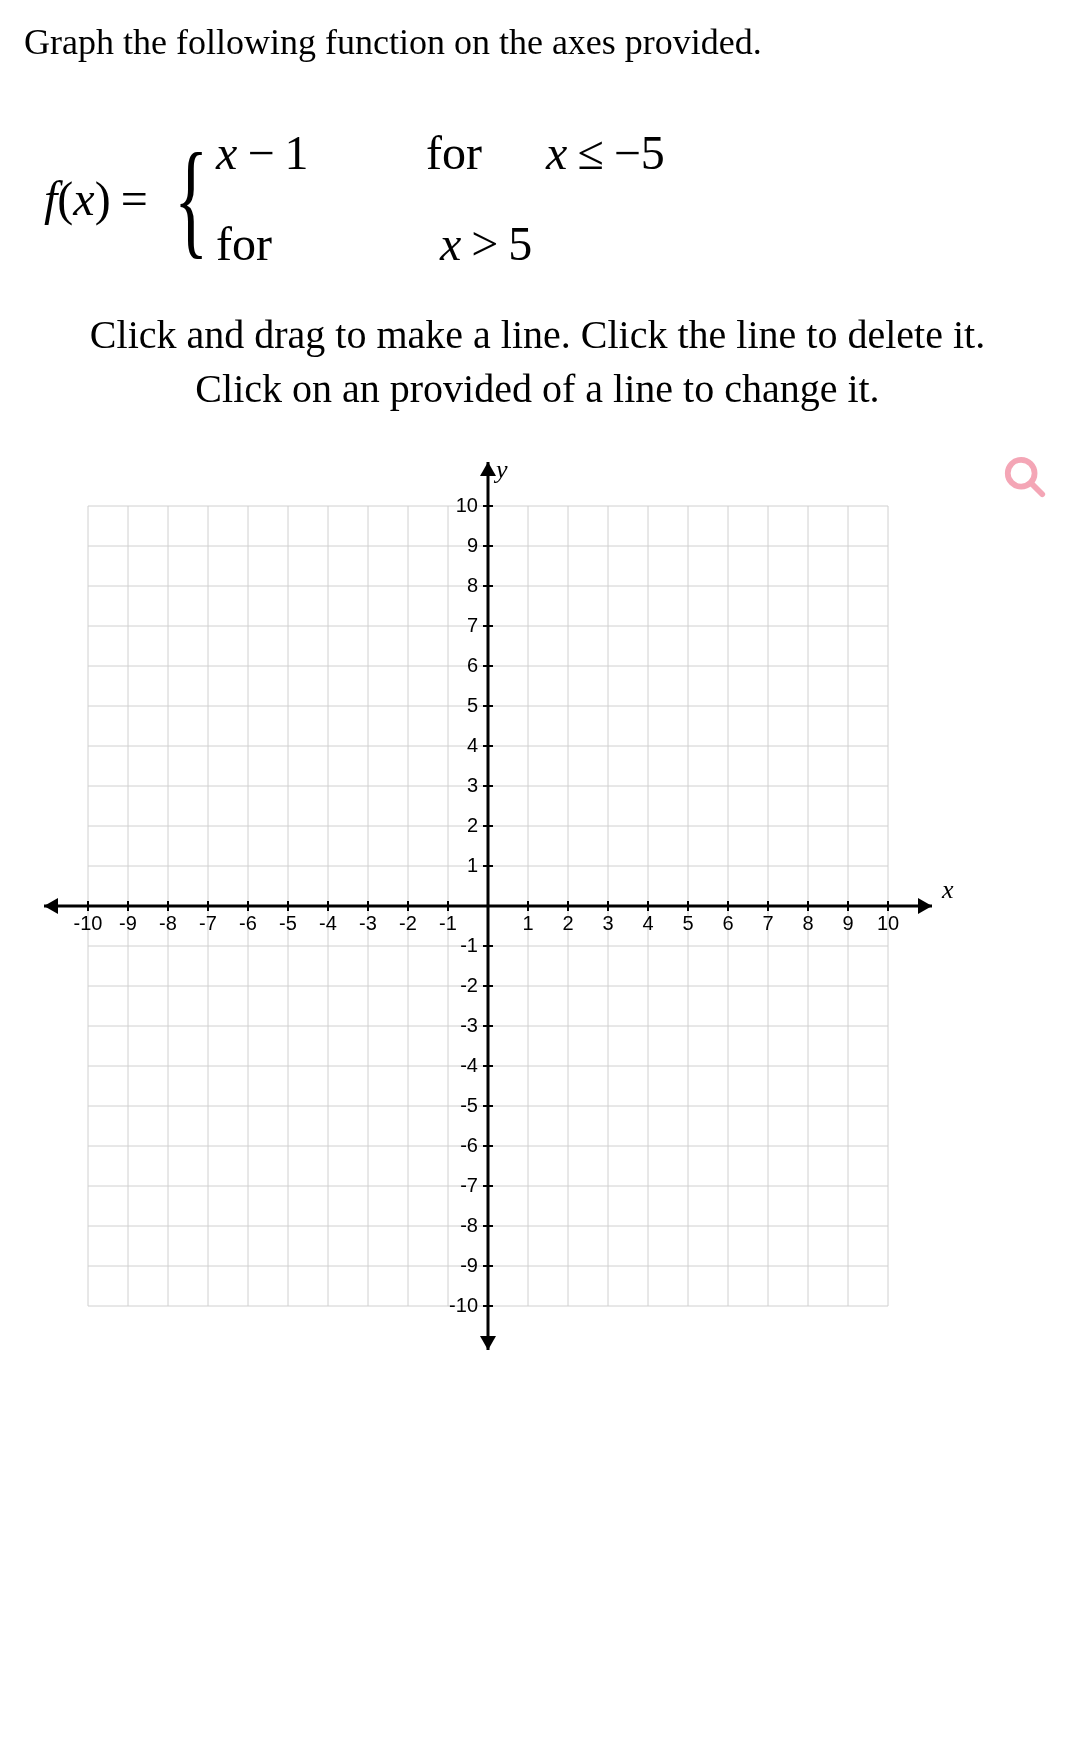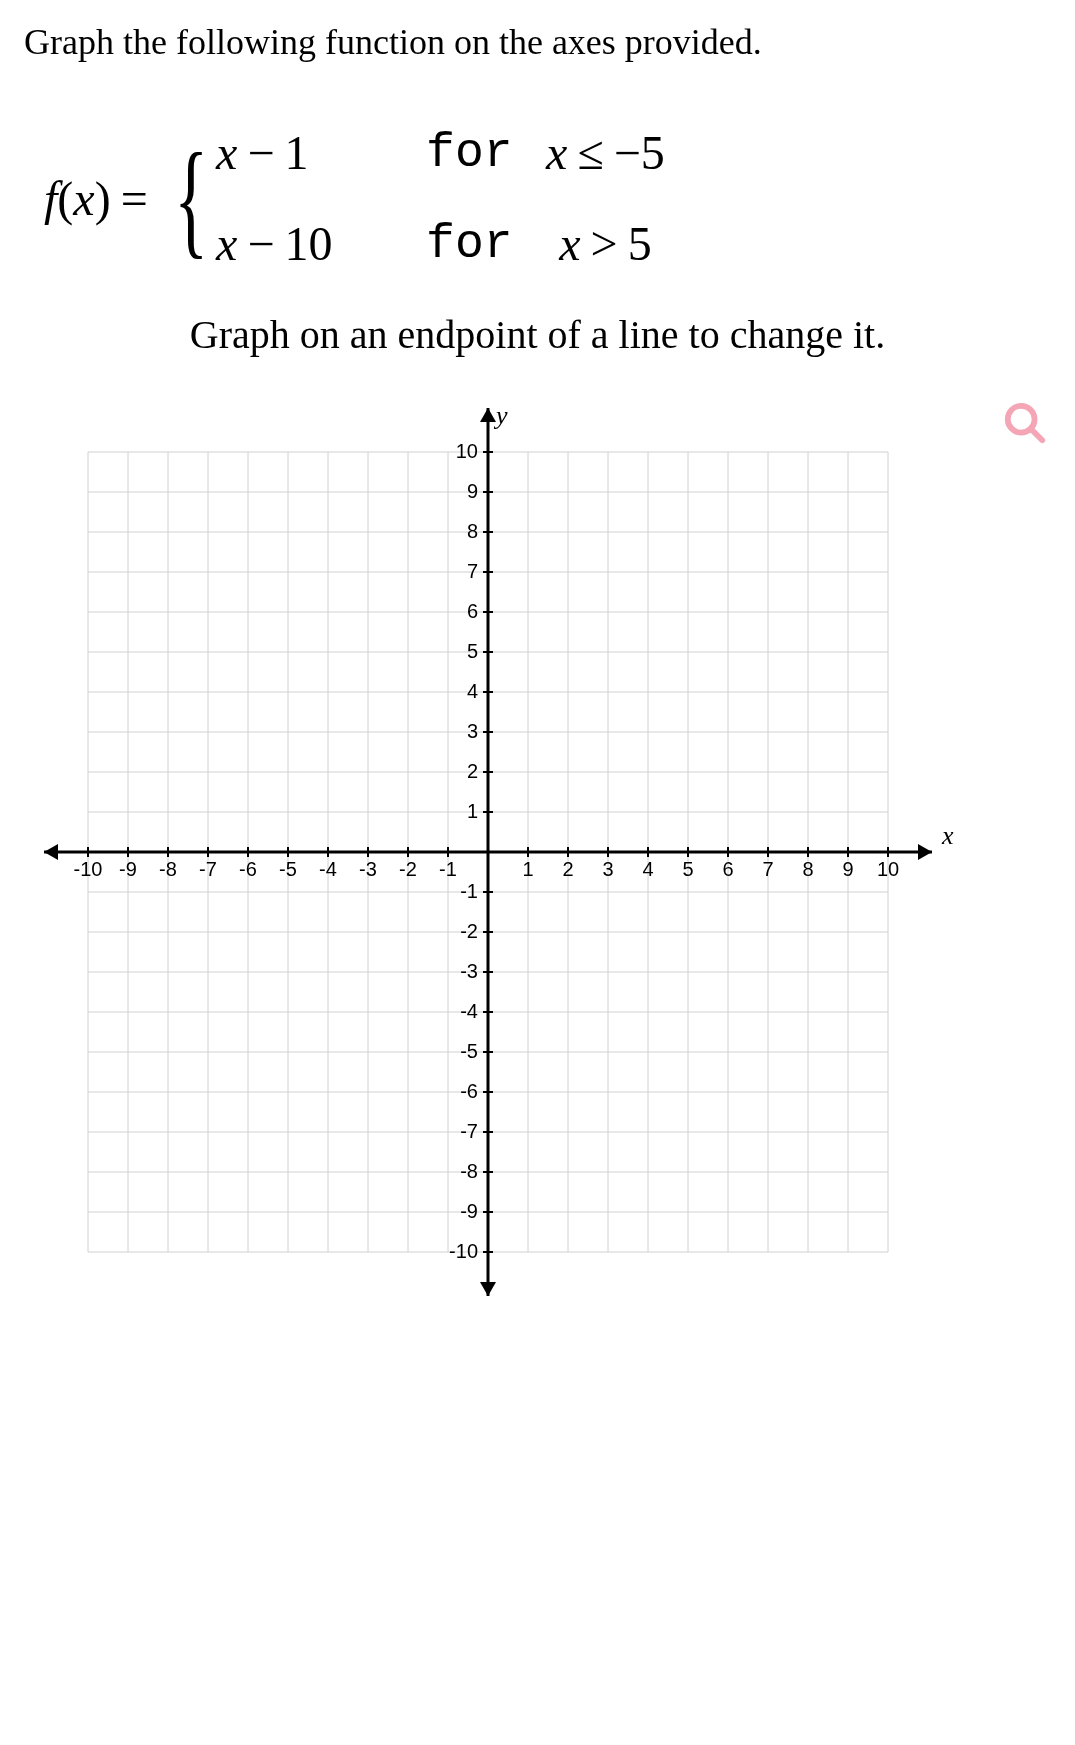--- a/index.html
+++ b/index.html
@@ -38,21 +38,21 @@
   }
   .cases-rows { display: flex; flex-direction: column; gap: 36px; }
   .case-row {
     display: grid;
     grid-template-columns: 210px 120px auto;
     align-items: center;
   }
   .case-row .expr { font-style: italic; }
   .case-row .expr .minus { font-style: normal; margin: 0 10px; }
   .case-row .expr .num { font-style: normal; }
-  .case-row .for { font-style: normal; font-family: Liberation Mono, monospace; }
+  .case-row .for { font-style: normal; font-family: Liberation Serif, serif; }
   .case-row .cond { font-style: italic; text-align: center; }
   .case-row .cond .op, .case-row .cond .num { font-style: normal; }
   .case-row .cond .op { margin: 0 10px; }
   .instructions {
     text-align: center;
     font-size: 40px;
     line-height: 1.35;
     margin: 0 30px 30px 30px;
   }
   .graph-wrap {
@@ -81,29 +81,29 @@
     <span>f</span><span class="paren">(</span><span>x</span><span class="paren">)</span><span class="eq">=</span>
   </span>
   <span class="brace">{</span>
   <div class="cases-rows">
     <div class="case-row">
       <span class="expr"><span>x</span><span class="minus">−</span><span class="num">1</span></span>
       <span class="for">for</span>
       <span class="cond"><span>x</span><span class="op">≤</span><span class="num">−5</span></span>
     </div>
     <div class="case-row">
-      <span class="expr"><span>x</span><span class="minus">−</span><span class="num">10</span></span>
       <span class="for">for</span>
       <span class="cond"><span>x</span><span class="op">&gt;</span><span class="num">5</span></span>
     </div>
   </div>
 </div>
 
 <div class="instructions">
-  <div>Graph on an endpoint of a line to change it.</div>
+  <div>Click and drag to make a line. Click the line to delete it.</div>
+  <div>Click on an provided of a line to change it.</div>
 </div>
 
 <div class="graph-wrap">
   <div class="zoom-icon">
     <svg viewBox="0 0 24 24" fill="none" stroke="#f4a6b6" stroke-width="3" stroke-linecap="round">
       <circle cx="10" cy="10" r="7"></circle>
       <line x1="15" y1="15" x2="21" y2="21"></line>
     </svg>
   </div>
   <svg id="graph-svg" class="graph-svg" width="1020" height="920" viewBox="0 0 1020 920">

